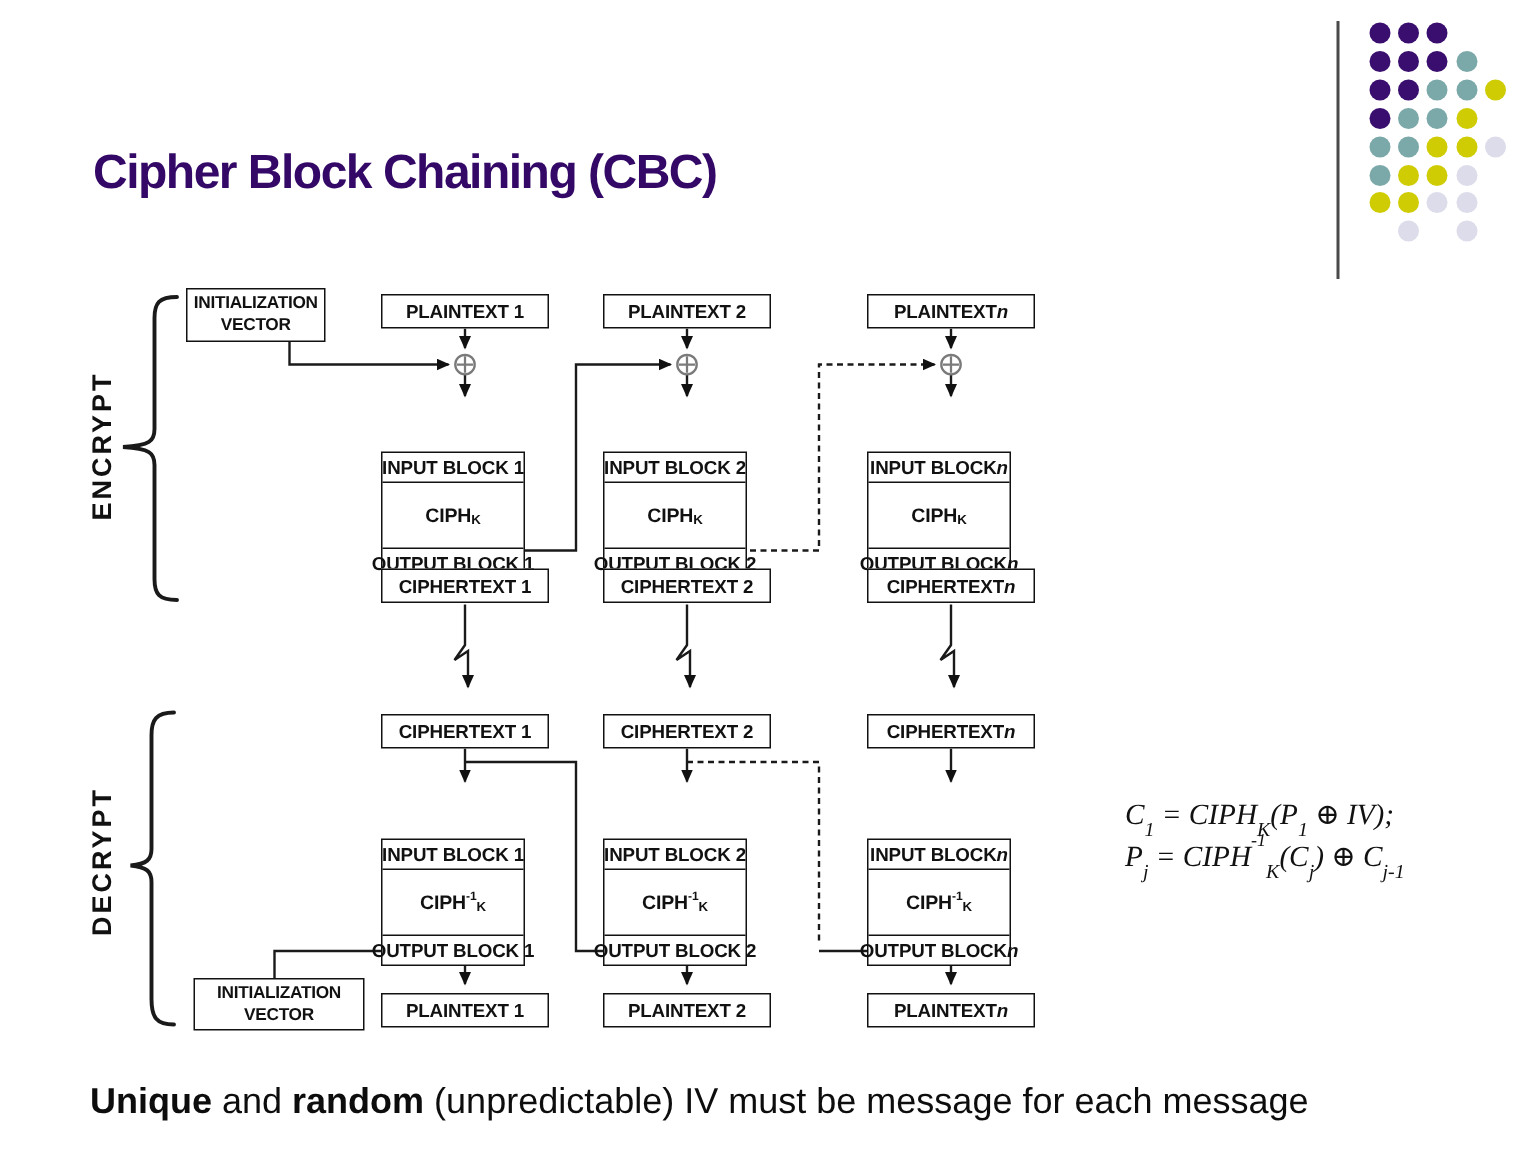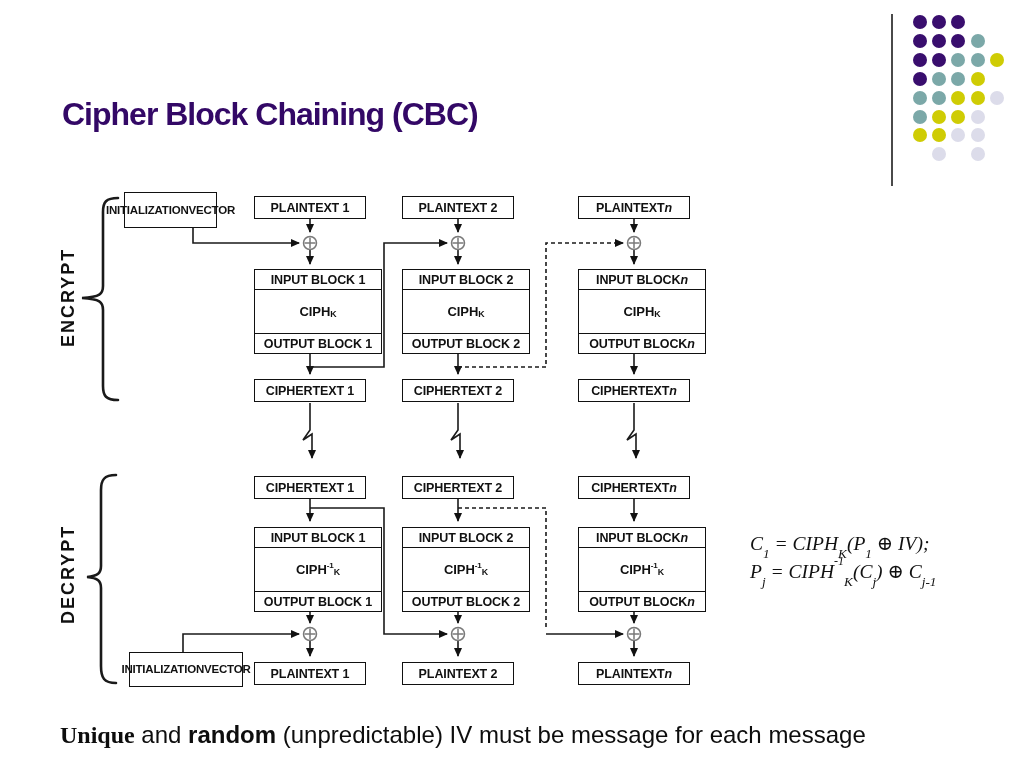--- a/index.html
+++ b/index.html
@@ -8,23 +8,23 @@
   .title{position:absolute;left:50px;top:84px;font-size:32px;font-weight:bold;
          letter-spacing:-1px;color:#330866;white-space:nowrap;margin:12px;}
   
   .vline{position:absolute;left:891px;top:14px;width:2px;height:172px;background:#4a4a4a;}
   .dot{position:absolute;width:14px;height:14px;border-radius:50%;}
   
   .box{position:absolute;box-sizing:border-box;background:#fff;border:1.6px solid #111;
        display:flex;align-items:center;justify-content:center;font-weight:bold;
        font-size:12.5px;letter-spacing:-0.1px;white-space:nowrap;}
   .ivbox{position:absolute;box-sizing:border-box;background:#fff;border:1.6px solid #111;
-       display:flex;flex-direction:row;align-items:center;justify-content:center;
+       display:flex;flex-direction:column;align-items:center;justify-content:center;
        font-weight:bold;font-size:11.5px;line-height:1.3;letter-spacing:-0.2px;}
-  .cbox{position:absolute;box-sizing:border-box;width:128px;background:#fff;border:1.6px solid #111;}
+  .cbox{position:absolute;box-sizing:border-box;width:96px;background:#fff;border:1.6px solid #111;margin-top:32px;}
   .crow{box-sizing:border-box;display:flex;align-items:center;justify-content:center;
         font-weight:bold;font-size:12.5px;letter-spacing:-0.1px;white-space:nowrap;}
   .crow.small{height:19px;}
   .crow.big{height:45px;font-size:13px;border-top:1.6px solid #111;border-bottom:1.6px solid #111;}
   sub{font-size:68%;position:relative;top:0.25em;line-height:0;}
   sup{font-size:62%;position:relative;top:-0.45em;line-height:0;}
   .vlabel{position:absolute;left:58px;width:26px;height:105px;writing-mode:vertical-rl;
           transform:rotate(180deg);font-weight:bold;font-size:18px;letter-spacing:2px;
           text-align:center;color:#111;}
   .formulas{position:absolute;left:750px;top:530px;font-family:"Liberation Serif","DejaVu Serif",serif;
@@ -288,15 +288,15 @@
   <div class="ivbox" style="left:129px;top:652px;width:114px;height:35px;">
     <span>INITIALIZATION</span>
     <span>VECTOR</span>
   </div>
 
   <div class="formulas">
     <div class="fline"><span>C</span><sub>1</sub><span> =  CIPH</span><sub>K</sub><span>(P</span><sub>1</sub><span> ⊕ IV);</span></div>
     <div class="fline"><span>P</span><sub>j</sub><span> = CIPH</span><sup>-1</sup><sub>K</sub><span>(C</span><sub>j</sub><span>) ⊕ C</span><sub>j-1</sub></div>
   </div>
 
-  <div class="footer"><span style="font-weight: bold; font-family: Liberation Serif, serif;">Unique</span><span> and </span><span style="font-weight: bold;">random</span><span> (unpredictable) </span><span style="font-weight: normal;">IV</span><span> must be message for each message</span></div>
+  <div class="footer"><span style="font-weight: bold;">Unique</span><span> and </span><span style="font-weight: bold;">random</span><span> (unpredictable) </span><span style="font-weight: normal;">IV</span><span> must be message for each message</span></div>
 
 </div>
 
 </body></html>

